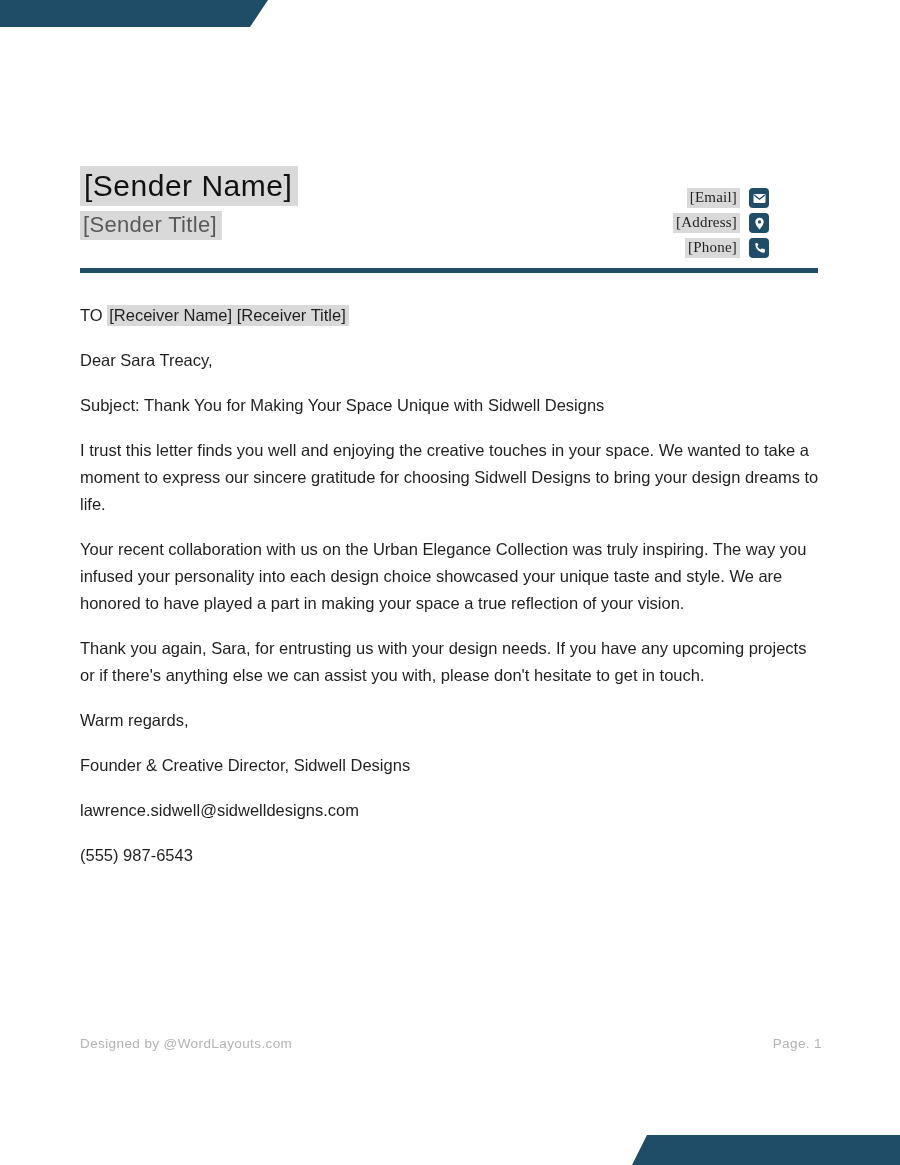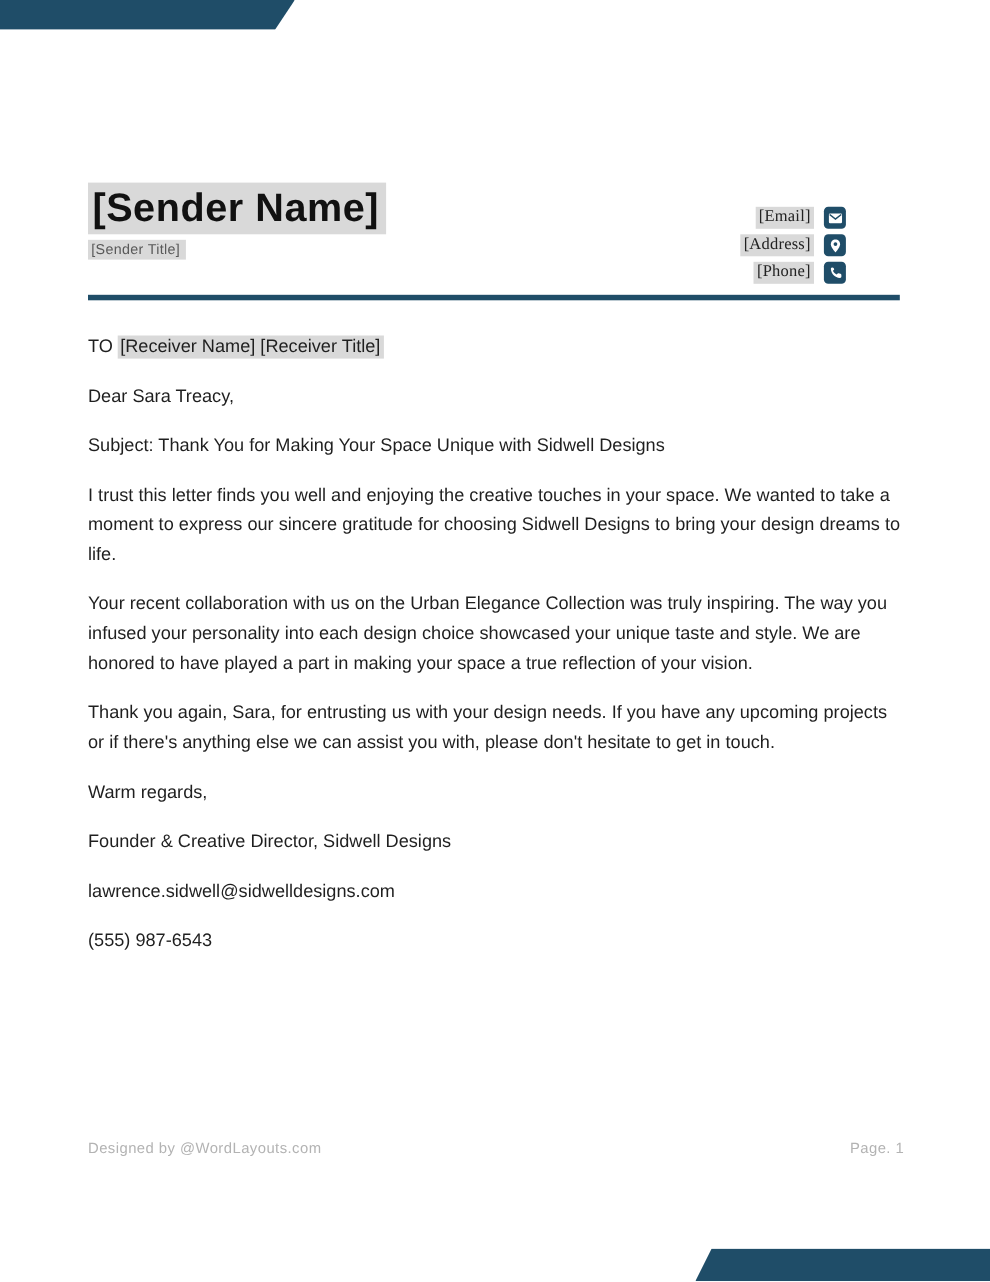--- a/index.html
+++ b/index.html
@@ -30,30 +30,30 @@
     width:268px;height:30px;
     background:var(--accent);
     clip-path:polygon(15px 0,100% 0,100% 100%,0 100%);
   }
   
   .sender{position:absolute;left:80px;top:166px;}
   .sender-name{
     display:inline-block;
     background:var(--hl);
     padding:3px 6px 4px 4px;
-    font-size:36px;font-weight:700;
+    font-size:30px;font-weight:400;
     letter-spacing:.5px;color:#111;
     line-height:1.1;
   }
   .sender-title{
     display:inline-block;
     background:var(--hl);
     margin-top:5px;
     padding:1px 5px 2px 3px;
-    font-size:13px;color:var(--muted-ink);
+    font-size:22px;color:var(--muted-ink);
     letter-spacing:.3px;
   }
   
   .contact{position:absolute;top:188px;right:131px;}
   .contact-row{
     display:flex;align-items:center;justify-content:flex-end;
     gap:9px;margin-bottom:5px;height:20px;
   }
   .contact-label{
     background:var(--hl);

